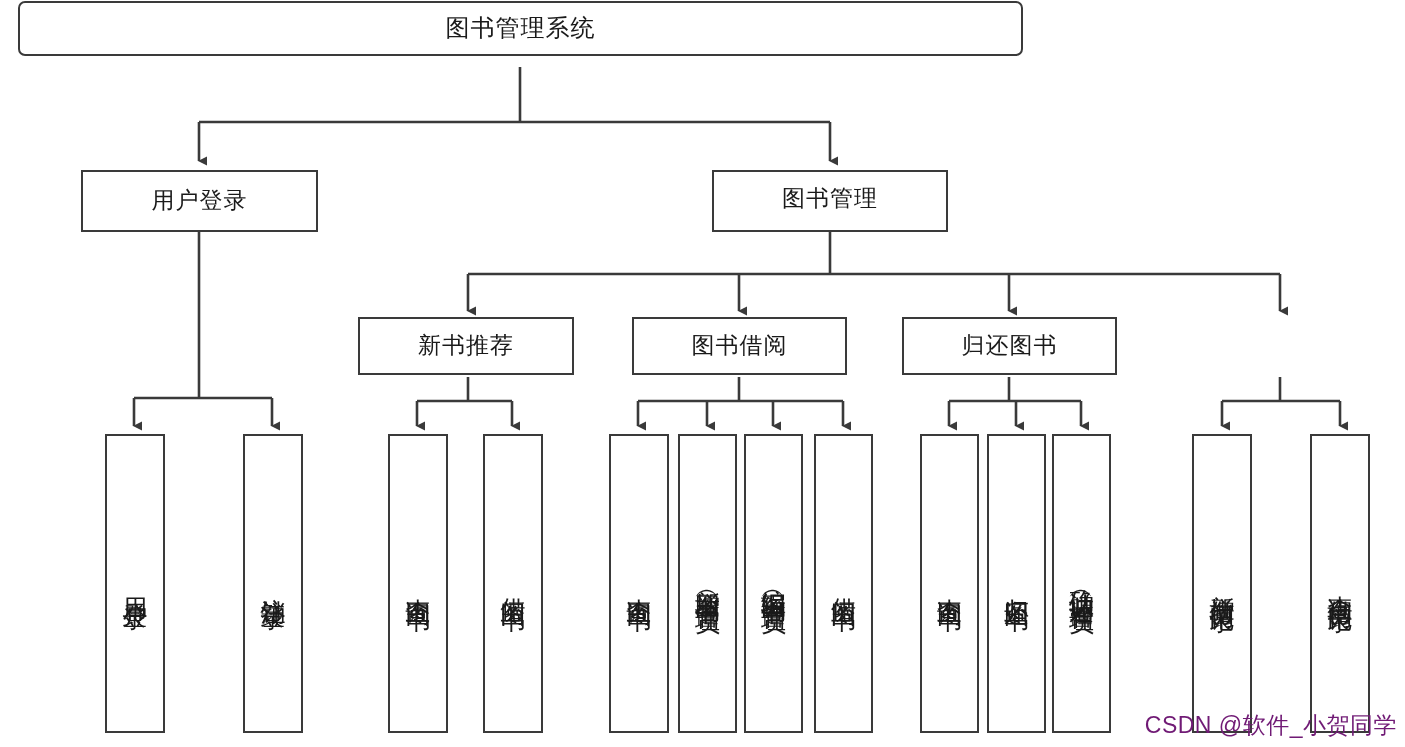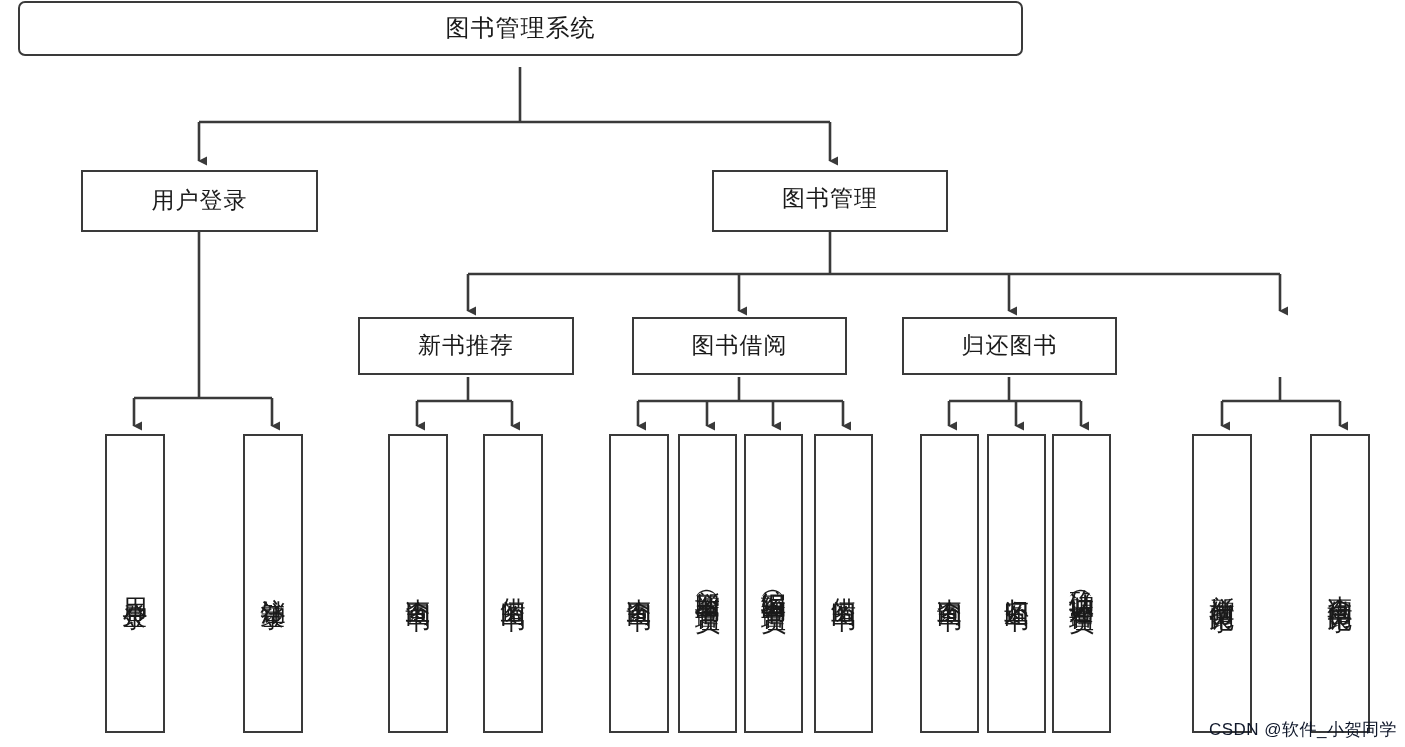--- a/index.html
+++ b/index.html
@@ -57,22 +57,22 @@
   .node.v .vtext {
     writing-mode: vertical-rl;
     text-orientation: upright;
     display: block;
     text-align: center;
   }
   .watermark {
     position: absolute;
     right: 8px;
     bottom: 6px;
-    font-size: 17px;
-    color: #0f172a;
+    font-size: 23px;
+    color: #701a75;
     letter-spacing: 0.5px;
     white-space: nowrap;
   }
 </style>
 </head>
 <body>
 
 <div id="canvas">
 
   <svg id="wires" viewBox="0 0 1405 747">

